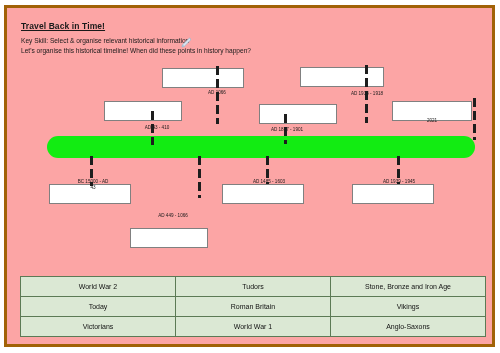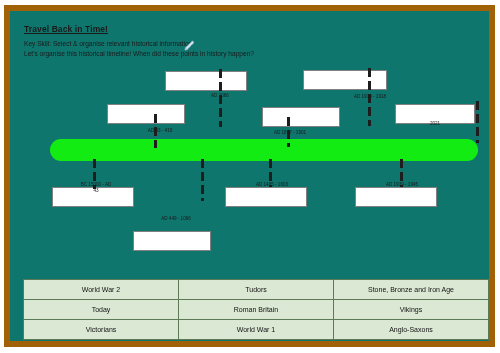--- a/index.html
+++ b/index.html
@@ -15,23 +15,23 @@
     color: #1a1a1a;
   }
 
   
   #page {
     position: absolute;
     left: 4px;
     top: 5px;
     width: 491px;
     height: 342px;
-    border: 6px solid #a16207;
+    border: 3px solid #a16207;
     box-sizing: border-box;
-    background: #0f766e;
+    background: #fca5a5;
   }
 
   
   #hdr-title {
     position: absolute;
     left: 14px;
     top: 13px;
     font-size: 8.5px;
     font-weight: 600;
     text-decoration: underline;

